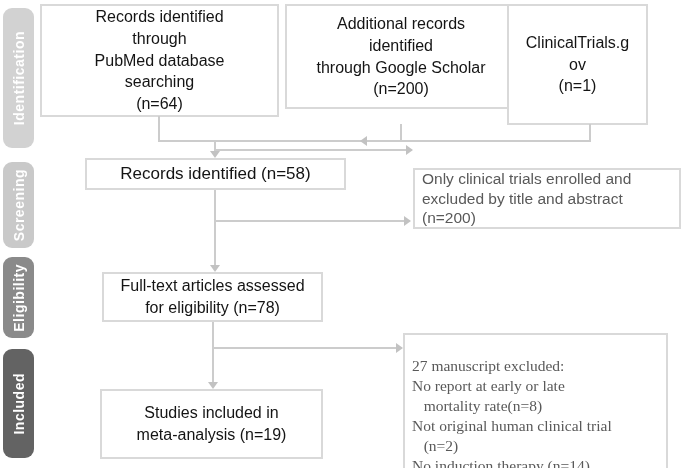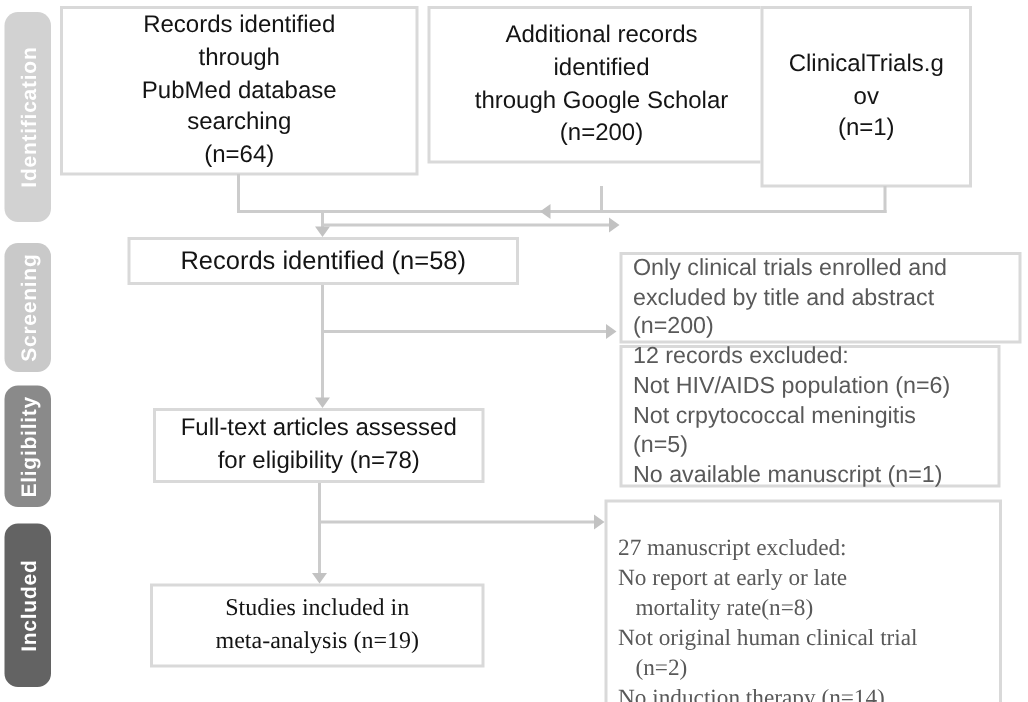--- a/index.html
+++ b/index.html
@@ -50,21 +50,21 @@
     font-size: 16px;
     line-height: 1.36;
     white-space: pre-line;
     padding: 2px 4px;
   }
   .box-pubmed   { left: 40px;  top: 4px;   width: 239px; height: 113px; }
   .box-google   { left: 285px; top: 4px;   width: 232px; height: 105px; }
   .box-ct       { left: 507px; top: 4px;   width: 141px; height: 121px; }
   .box-records  { left: 85px;  top: 158px; width: 261px; height: 32px; font-size: 17px; }
   .box-fulltext { left: 102px; top: 272px; width: 221px; height: 50px; }
-  .box-studies  { left: 100px; top: 389px; width: 223px; height: 56px; font-family: Liberation Serif, serif; }
+  .box-studies  { left: 100px; top: 389px; width: 223px; height: 70px; }
 
   
   .nbox {
     position: absolute;
     background: #ffffff;
     border: 2px solid #d9d9d9;
     box-sizing: border-box;
     color: #595959;
     font-size: 15.5px;
     line-height: 1.28;
@@ -156,27 +156,20 @@
   <div class="fbox box-fulltext">Full-text articles assessed
 for eligibility (n=78)</div>
   <div class="fbox box-studies">Studies included in
 meta-analysis (n=19)</div>
 
   <div class="nbox note-title-abstract">
     <span>Only clinical trials enrolled and
 excluded by title and abstract
 (n=200)</span>
   </div>
-  <div class="nbox note-excluded12">
-    <span>12 records excluded:
-Not HIV/AIDS population (n=6)
-Not crpytococcal meningitis
-(n=5)
-No available manuscript (n=1)</span>
-  </div>
   <div class="nbox note-excluded27">
     <span>27 manuscript excluded:
 No report at early or late
    mortality rate(n=8)
 Not original human clinical trial
    (n=2)
 No induction therapy (n=14)
 Only surgical intervention (n=3)</span>
   </div>
 

